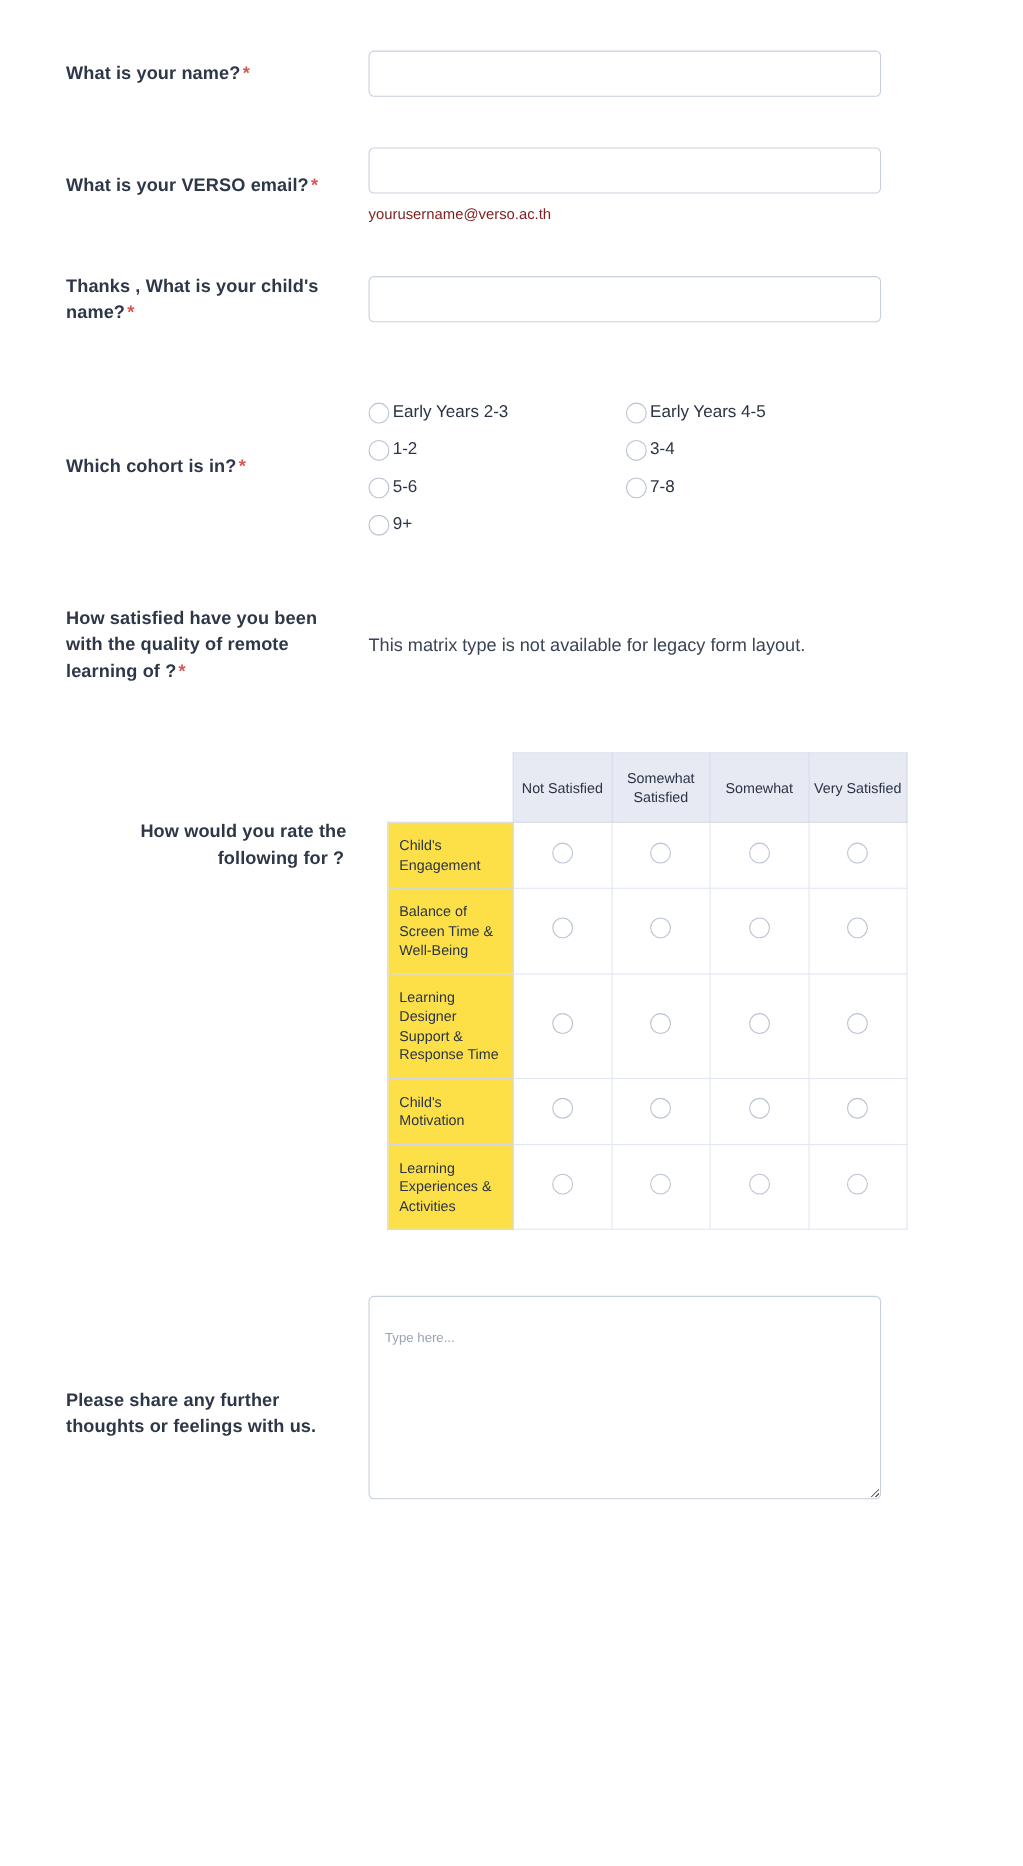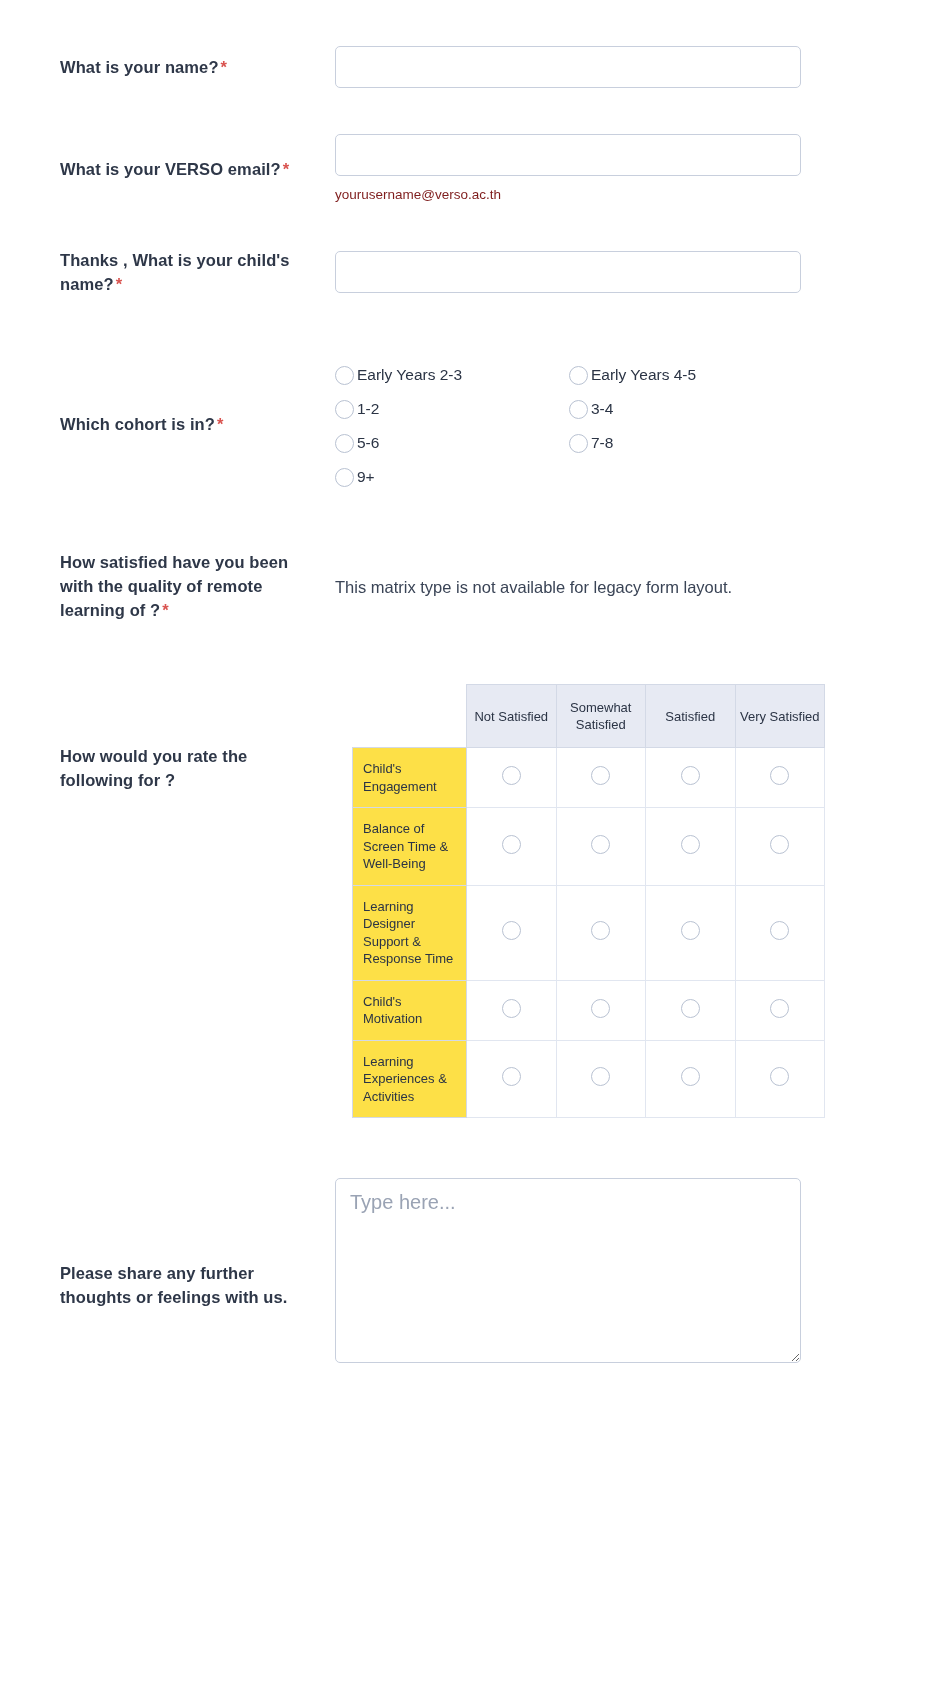--- a/index.html
+++ b/index.html
@@ -156,23 +156,23 @@
 
   
   .textarea {
     display: block;
     width: 466px;
     height: 185px;
     border: 1px solid #c8cfdd;
     border-radius: 5px;
     background: #fff;
     font-family: "Liberation Sans", sans-serif;
-    font-size: 20px;
-    color: #2b3445;
-    padding: 12px 14px;
+    font-size: 12px;
+    color: #2b3445;
+    padding: 26px 14px;
     outline: none;
     resize: vertical;
     line-height: 22px;
   }
   .textarea::placeholder { color: #9aa3b4; }
   .text-input::placeholder { color: #9aa3b4; }
 
   
   .q-block { width: 930px; }
 </style>
@@ -267,38 +267,38 @@
       </div>
       <div class="q-field">
         <div class="legacy-note">This matrix type is not available for legacy form layout.</div>
       </div>
     </div>
   </div>
 
   <div class="q-block">
     <div style="height:62px"></div>
     <div class="q-row" style="align-items:flex-start;">
-      <div class="q-label" style="padding-top:60px;">
+      <div class="q-label" style="padding-top:60px;text-align:right;">
         <span>How would you rate the following for ?</span><span class="req"></span>
       </div>
       <div class="q-field matrix-wrap">
         <table class="matrix">
           <colgroup>
             <col class="c-label">
             <col class="c-opt">
               <col class="c-opt">
               <col class="c-opt">
               <col class="c-opt">
           </colgroup>
           <thead>
             <tr>
               <th class="corner"></th>
               <th class="opt">Not Satisfied</th>
               <th class="opt">Somewhat Satisfied</th>
-              <th class="opt">Satisfied</th>
+              <th class="opt">Somewhat</th>
               <th class="opt">Very Satisfied</th>
             </tr>
           </thead>
           <tbody>
             <tr>
               <td class="rowlabel">Child's Engagement</td>
               <td class="cell"><span class="cell-dot"></span></td>
               <td class="cell"><span class="cell-dot"></span></td>
               <td class="cell"><span class="cell-dot"></span></td>
               <td class="cell"><span class="cell-dot"></span></td>

